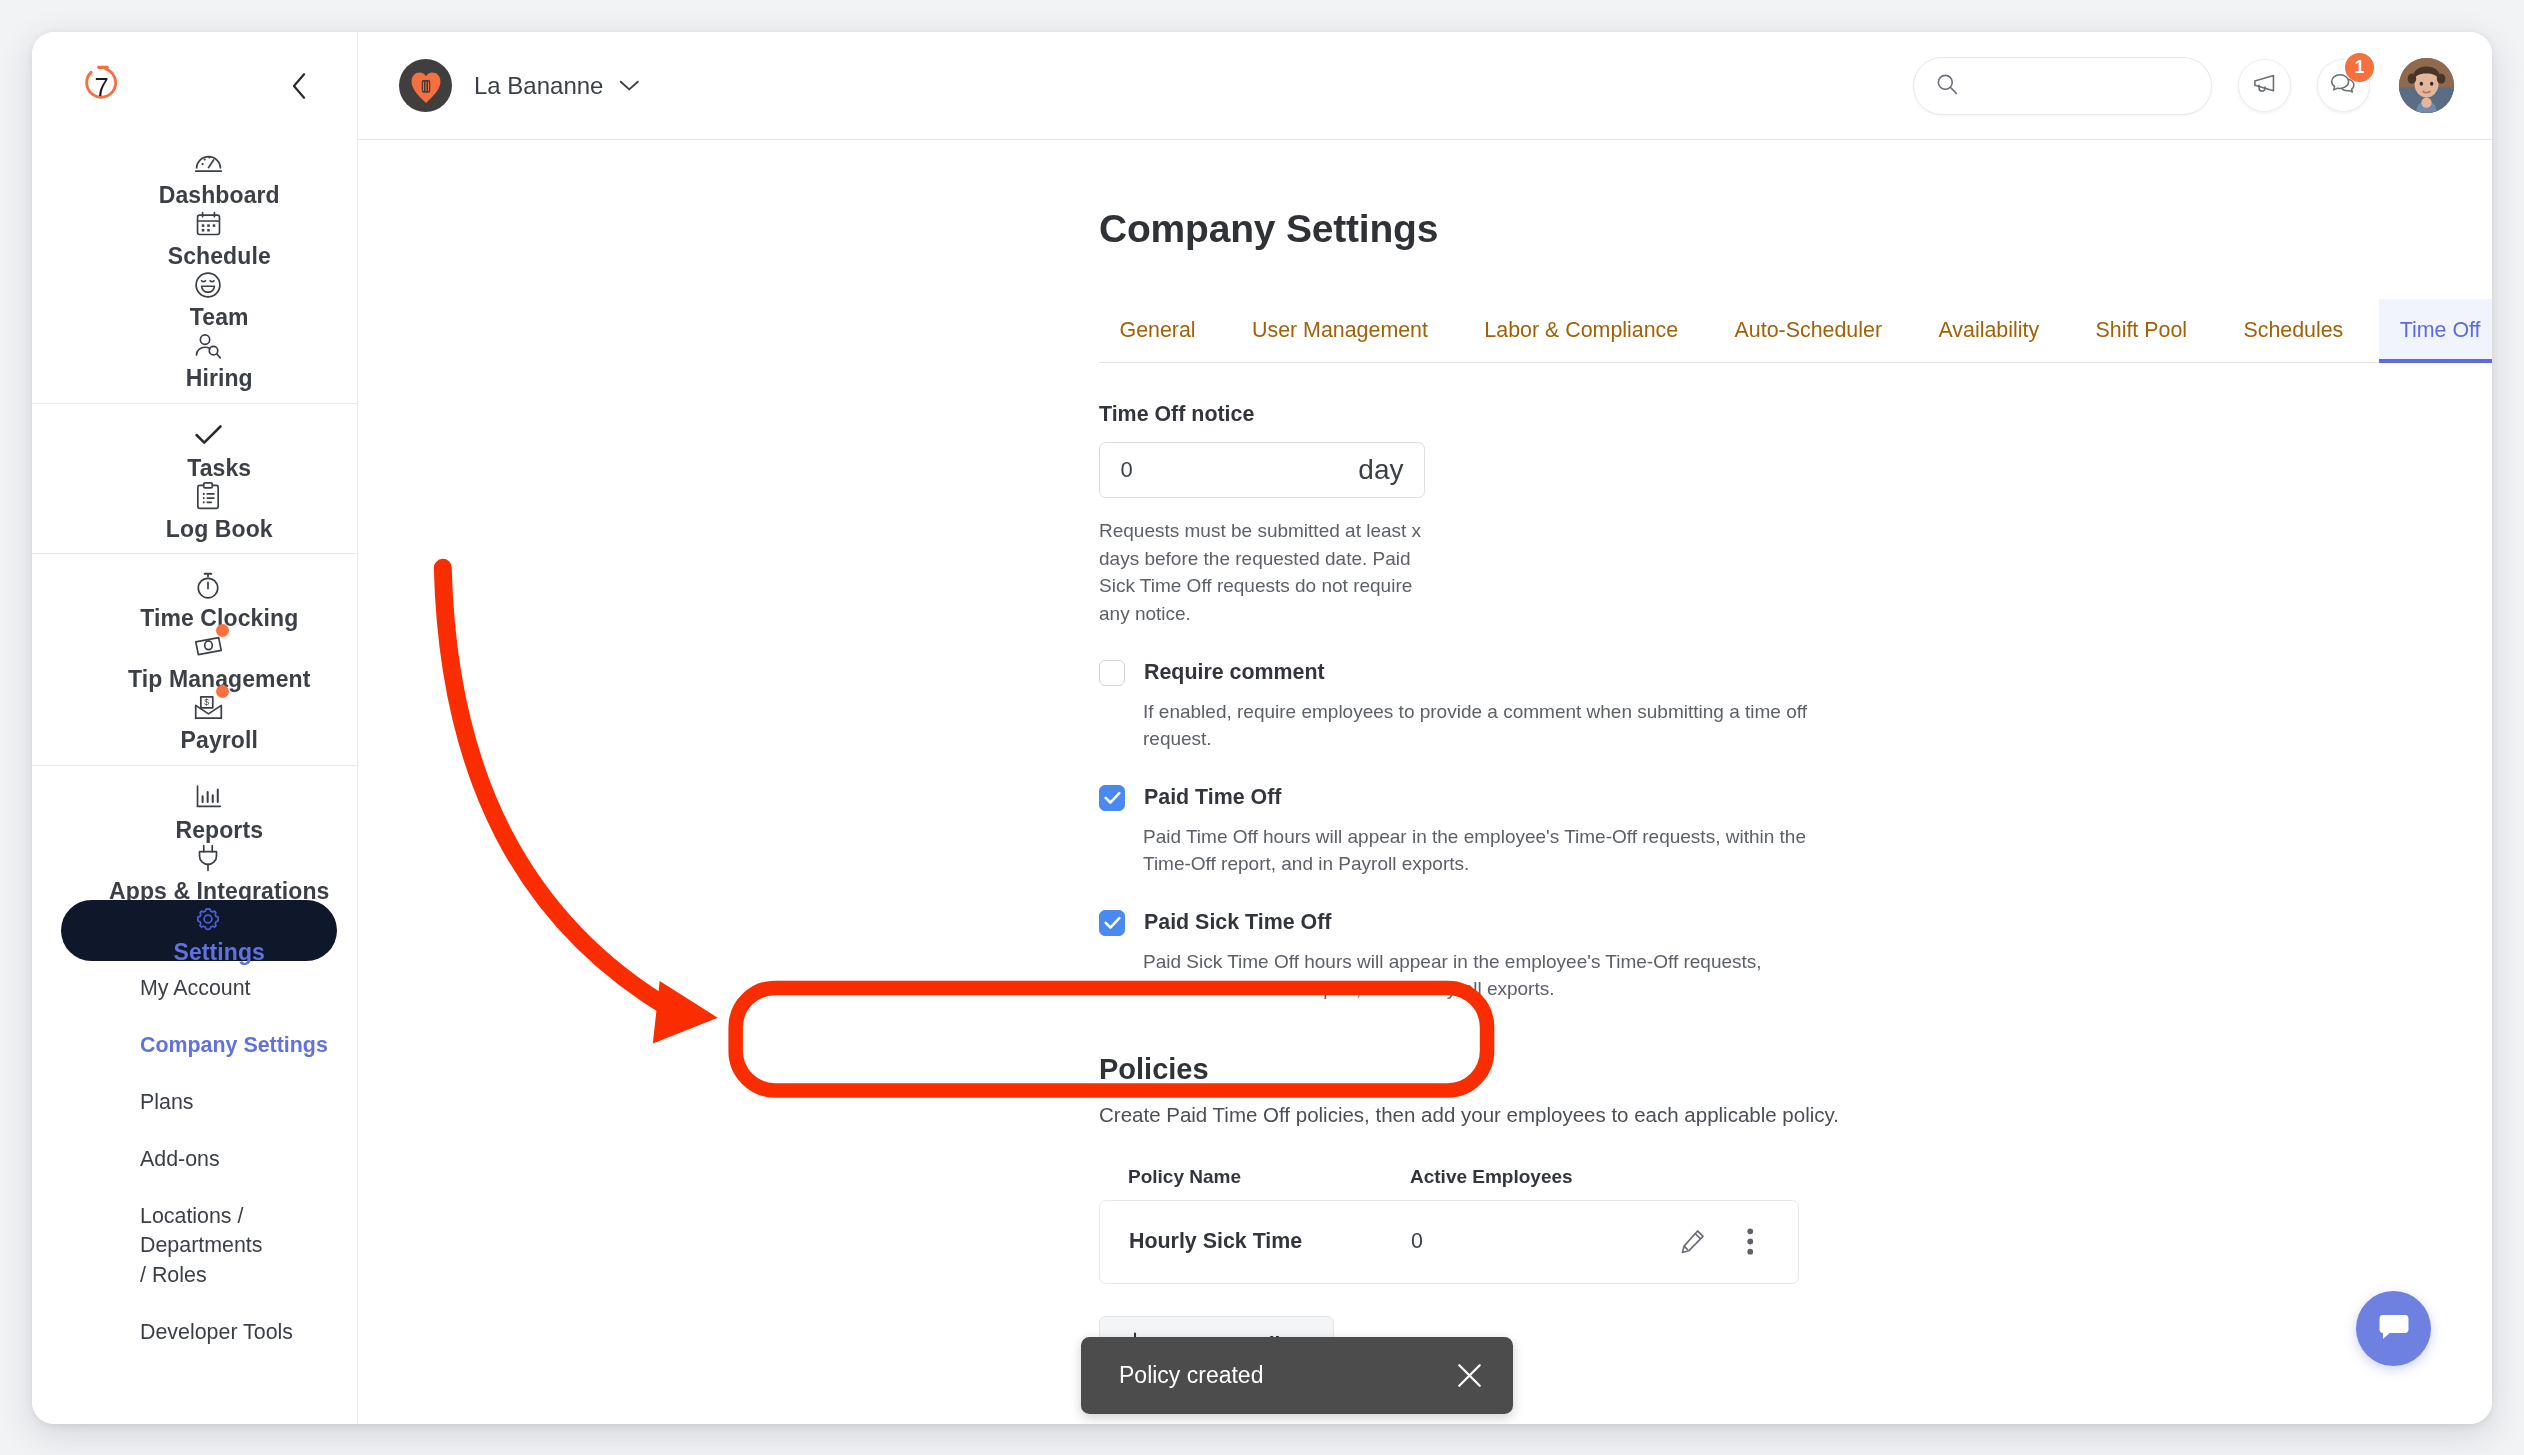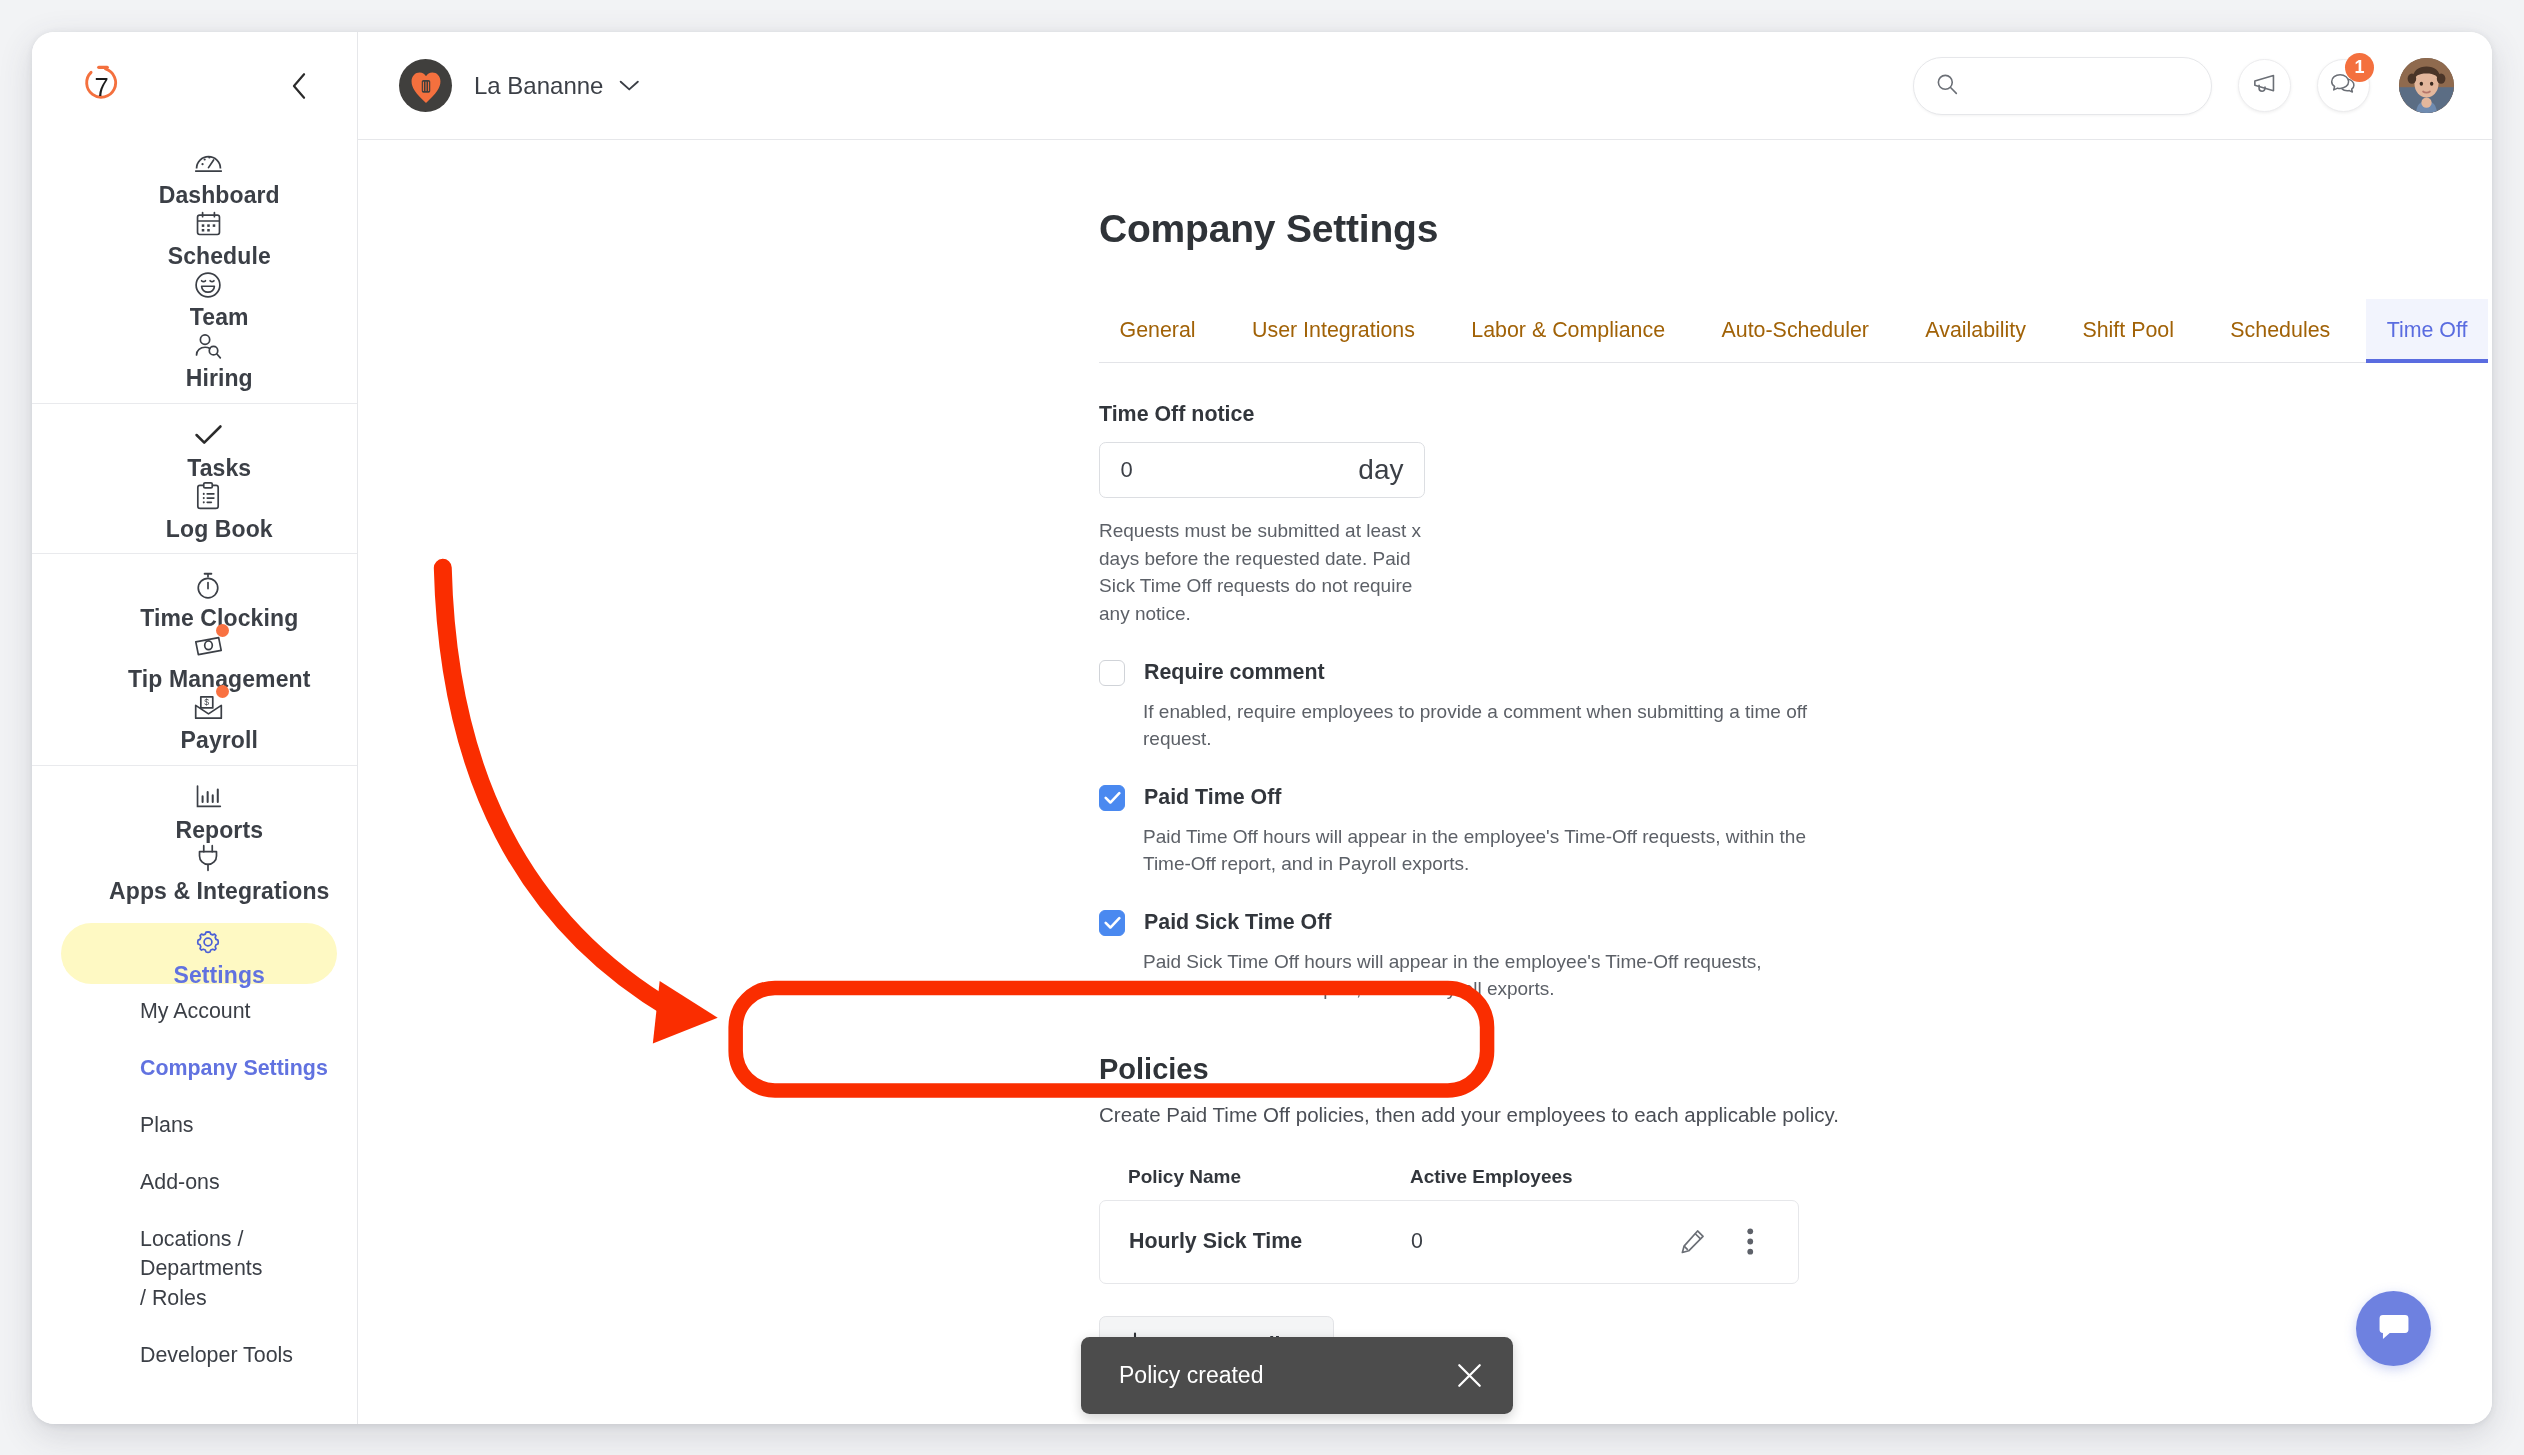--- a/index.html
+++ b/index.html
@@ -64,21 +64,21 @@
     position: relative;
   }
   .sb-item .lb {
     margin-left: 22px;
     font-size: 23px;
     font-weight: 700;
     color: #3b3f46;
     letter-spacing: 0.1px;
     white-space: nowrap;
   }
-  .sb-item.active { background: #fef9c3; margin-top: 23px; }
+  .sb-item.active { background: #0f172a; }
   .sb-item.active .lb { color: #6172e0; }
   .dot-badge {
     position: absolute;
     width: 13.7px; height: 13.7px;
     border-radius: 50%;
     background: #f97141;
     right: -1.7px; top: -3.4px;
   }
 
   .sb-sub {
@@ -569,21 +569,21 @@
       </div>
     </header>
 
     <main id="content">
       <div class="content-inner">
 
         <h1 class="page-title">Company Settings</h1>
 
         <div class="tabs">
           <div class="tab">General</div>
-          <div class="tab">User Integrations</div>
+          <div class="tab">User Management</div>
           <div class="tab">Labor &amp; Compliance</div>
           <div class="tab">Auto-Scheduler</div>
           <div class="tab">Availability</div>
           <div class="tab">Shift Pool</div>
           <div class="tab">Schedules</div>
           <div class="tab active">Time Off</div>
         </div>
 
         <div class="field-label">Time Off notice</div>
         <div class="num-input">

